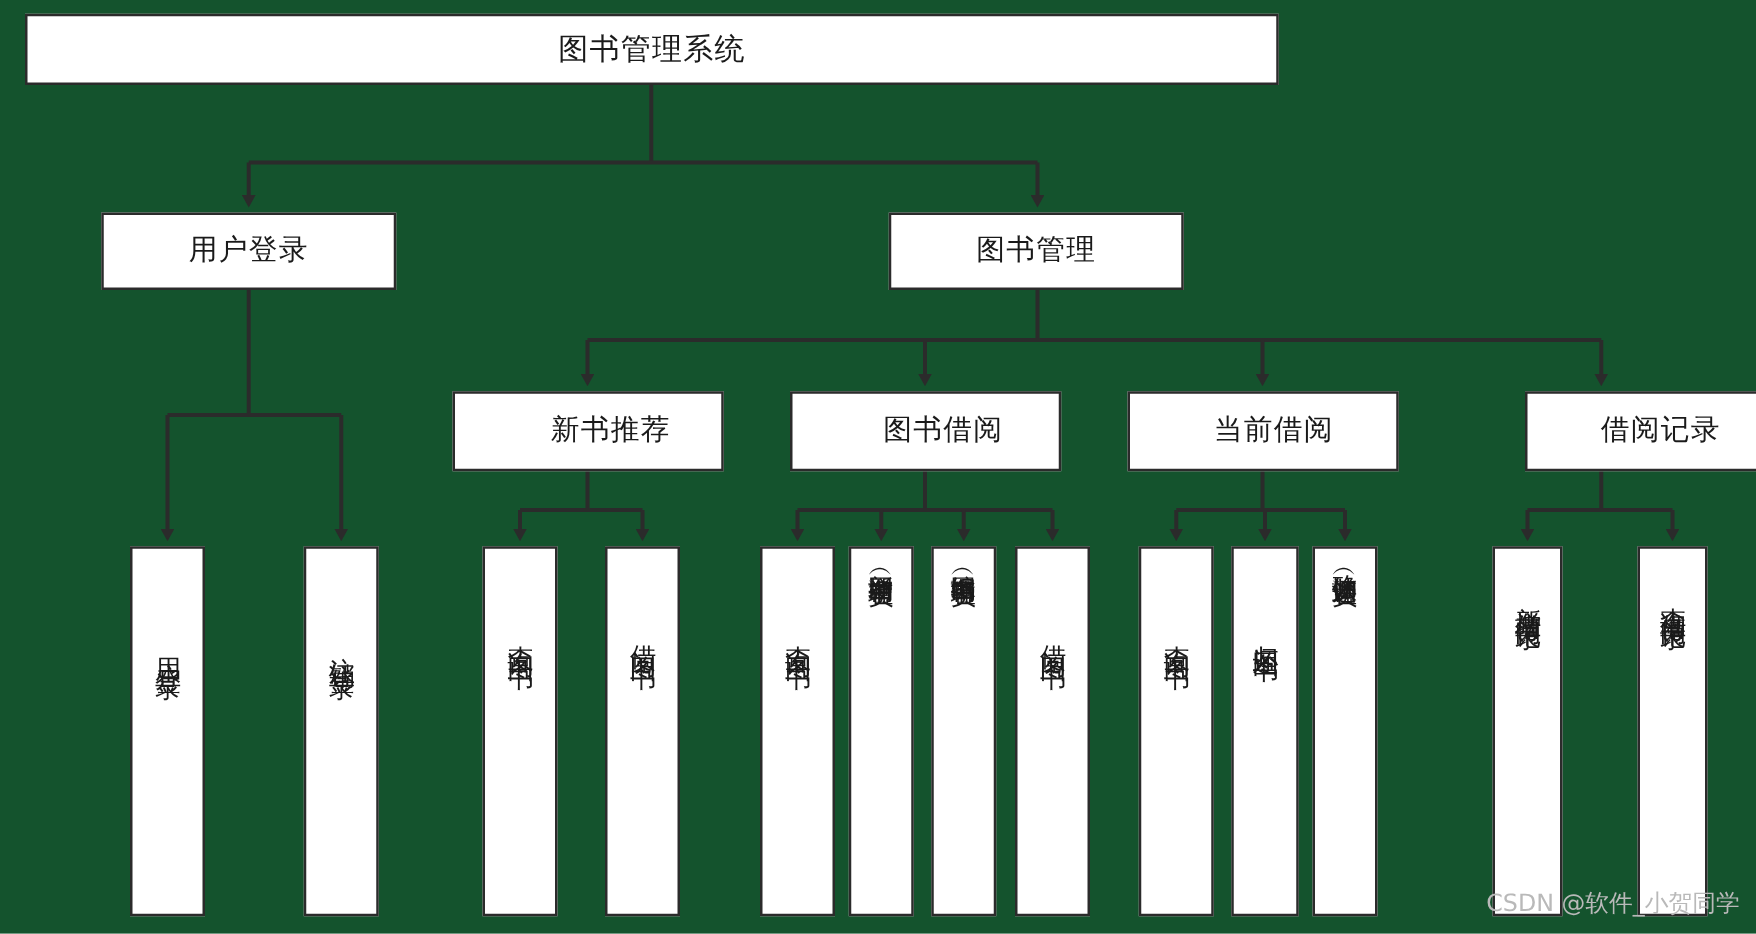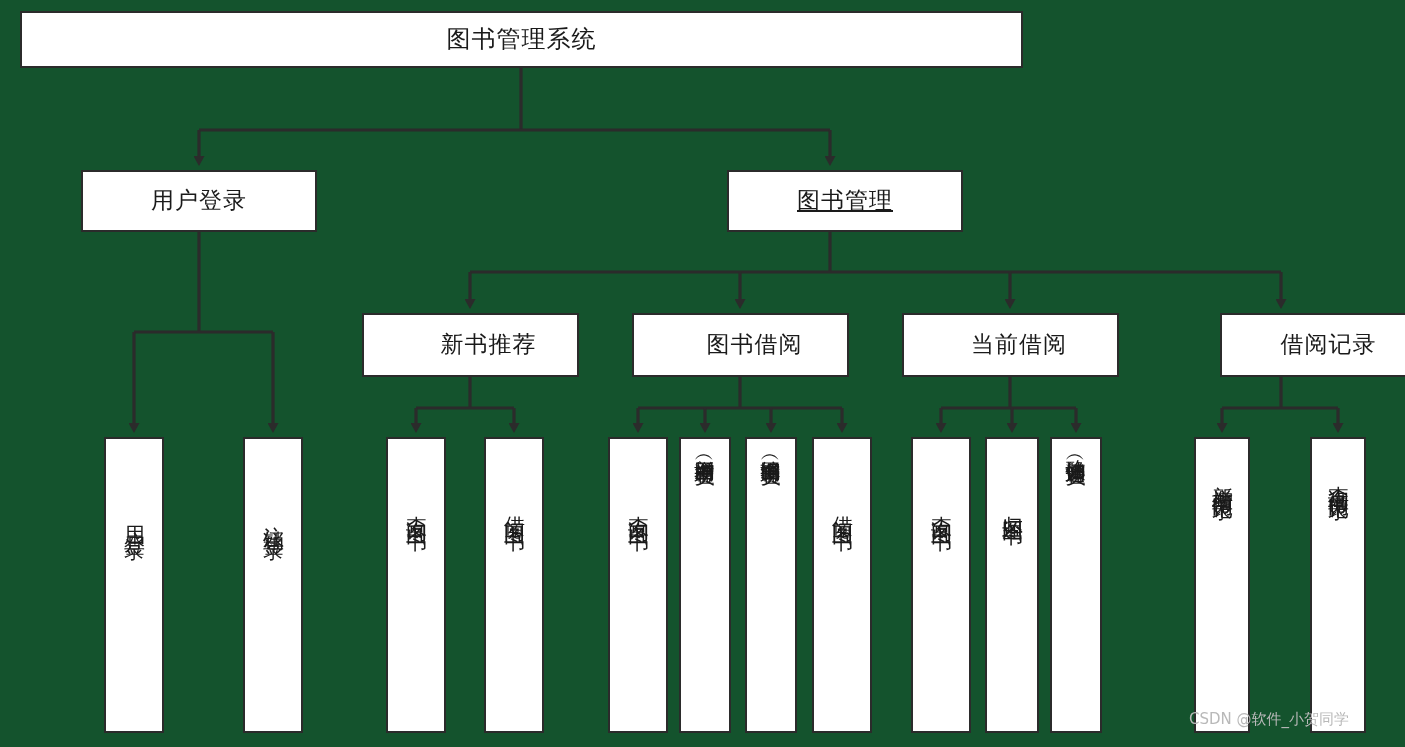--- a/index.html
+++ b/index.html
@@ -58,21 +58,21 @@
     letter-spacing: 1px;
     font-size: 20px;
   }
   .leaf.mid .vtext {
     letter-spacing: 3px;
   }
   #watermark {
     position: absolute;
     left: 1189px;
     top: 710px;
-    font-size: 15px;
+    font-size: 19px;
     color: #b9b9b9;
     white-space: nowrap;
     z-index: 5;
     font-family: "DejaVu Sans", "Liberation Sans", sans-serif;
   }
 </style>
 </head>
 <body>
 
 <div id="canvas">
@@ -127,21 +127,21 @@
     </g>
   </svg>
 
   <div class="node horiz root" style="left:20px; top:11px; width:1003px; height:57px;">
     <span>图书管理系统</span>
   </div>
 
   <div class="node horiz" style="left:81px; top:170px; width:236px; height:62px;">
     <span>用户登录</span>
   </div>
-  <div class="node horiz" style="left:727px; top:170px; width:236px; height:62px;text-decoration:underline;">
+  <div class="node horiz" style="left:711px; top:170px; width:236px; height:62px;">
     <span>图书管理</span>
   </div>
 
   <div class="node horiz" style="left:362px; top:313px; width:217px; height:64px;padding-left:36px;">
     <span>新书推荐</span>
   </div>
   <div class="node horiz" style="left:632px; top:313px; width:217px; height:64px;padding-left:28px;">
     <span>图书借阅</span>
   </div>
   <div class="node horiz" style="left:902px; top:313px; width:217px; height:64px;padding-left:17px;">

